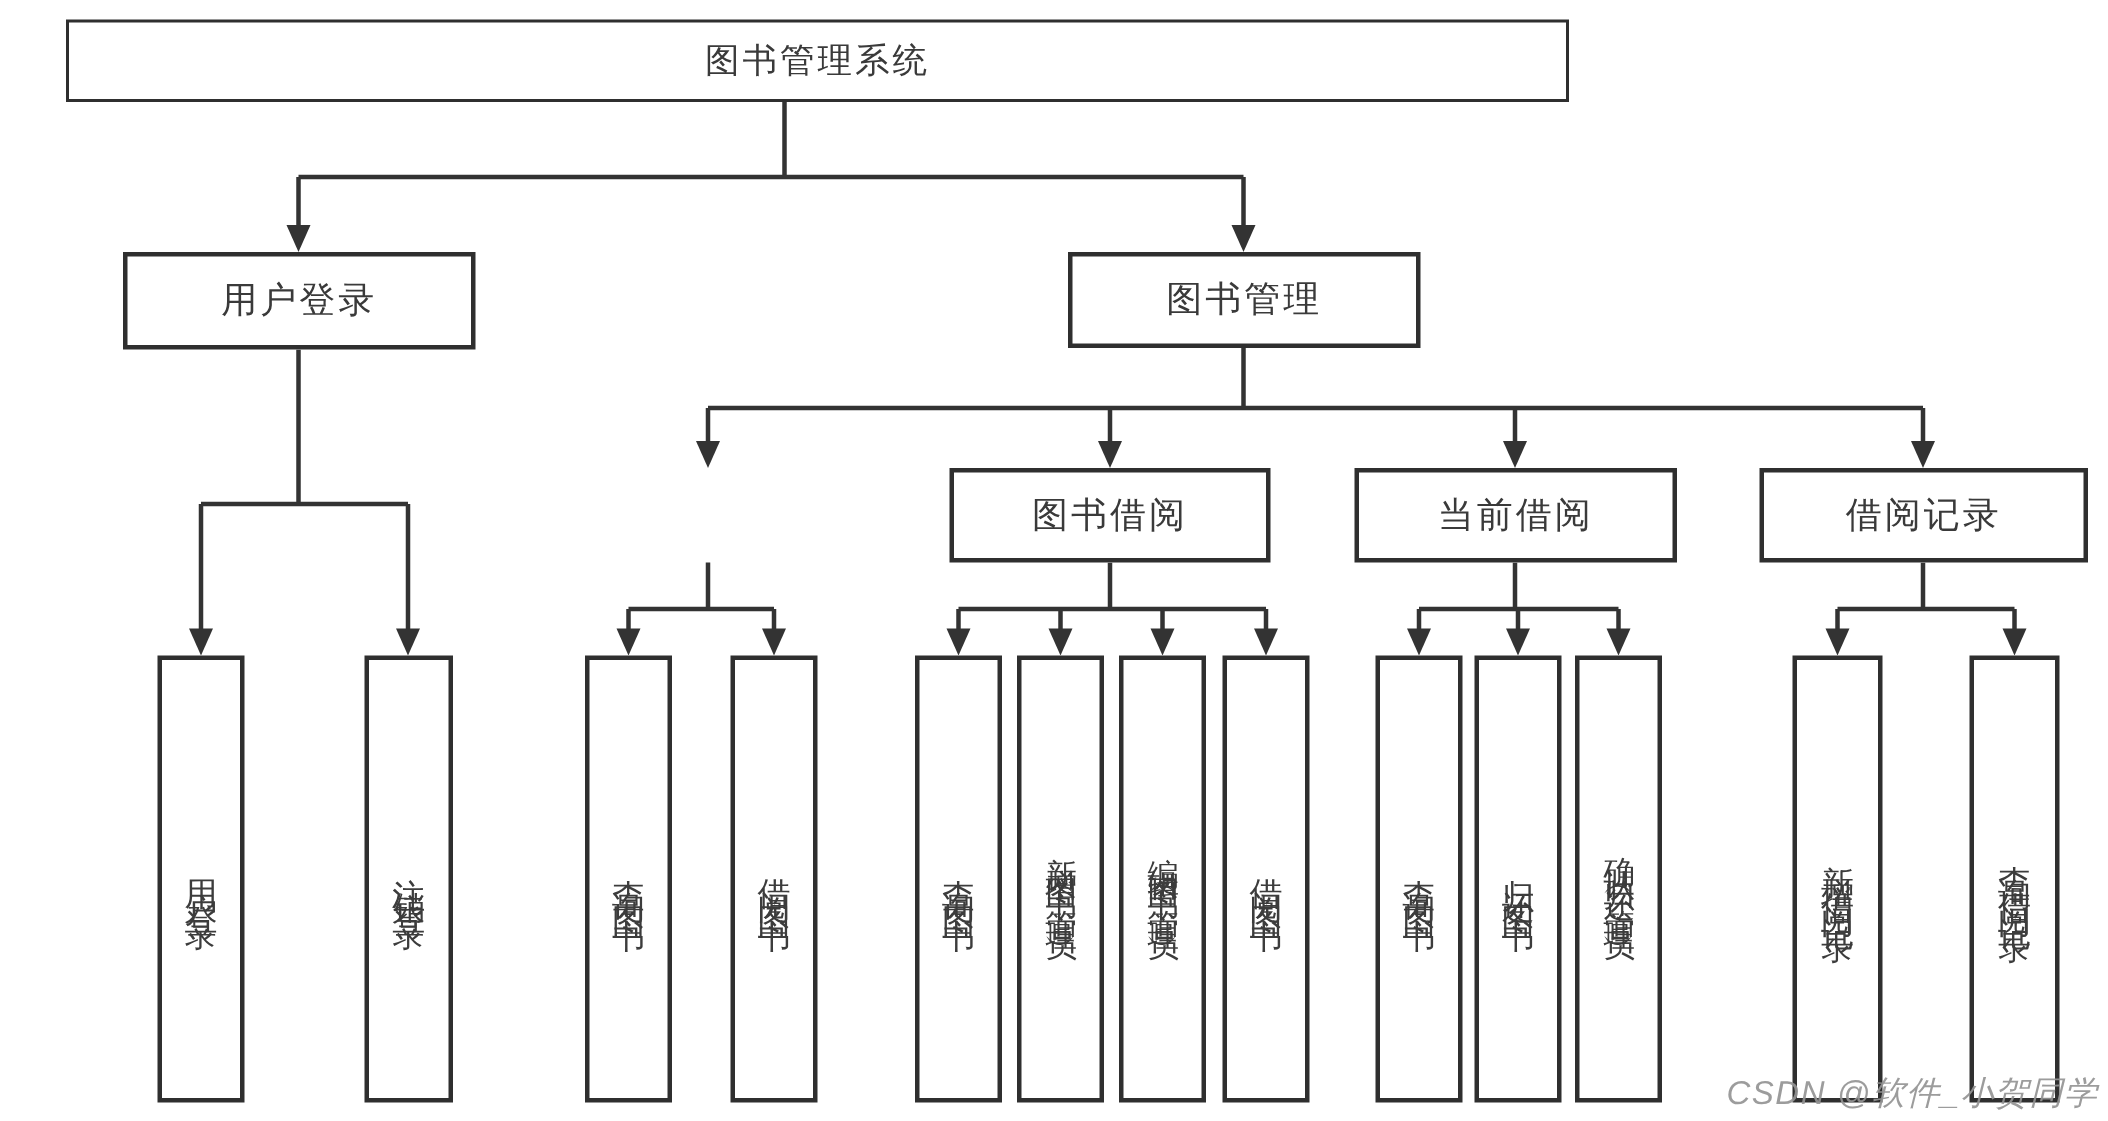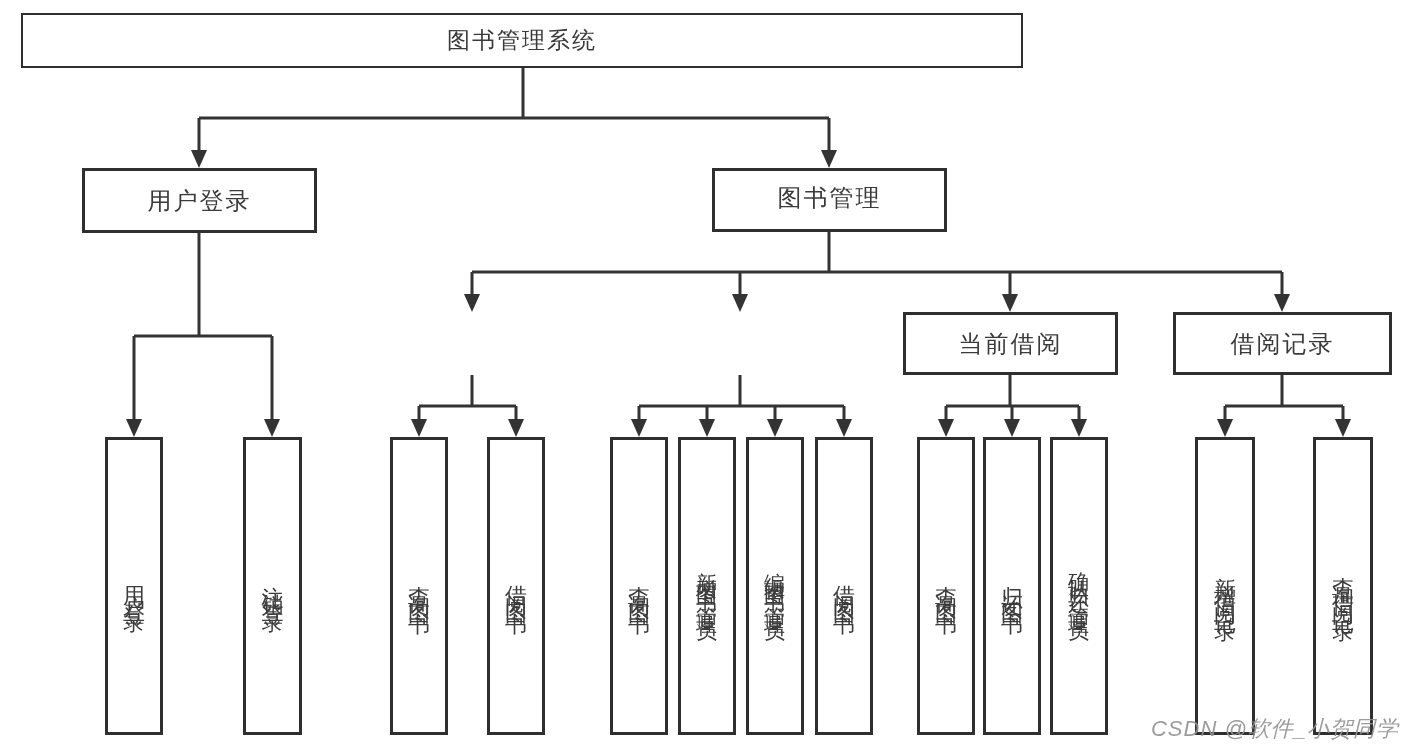--- a/index.html
+++ b/index.html
@@ -26,21 +26,21 @@
     position: absolute;
     background: #ffffff;
     border: 3px solid #2f2f2f;
     box-sizing: border-box;
     display: flex;
     align-items: center;
     justify-content: center;
     color: #3a3a3a;
     z-index: 2;
   }
-  .node.root { border-width: 2px; }
+  .node.root { border-width: 2px; margin-left: 23px; }
   .hlabel {
     font-size: 24px;
     letter-spacing: 2px;
     color: #3a3a3a;
     white-space: nowrap;
     line-height: 1;
   }
   .root .hlabel { font-size: 23px; }
   .vlabel {
     writing-mode: vertical-rl;
@@ -116,24 +116,27 @@
     </g>
   </svg>
 
   <div class="node root" style="left:21px; top:13px; width:1002px; height:55px;">
     <span class="hlabel">图书管理系统</span>
   </div>
 
   <div class="node" style="left:82px; top:168px; width:235px; height:65px;">
     <span class="hlabel">用户登录</span>
   </div>
-  <div class="node" style="left:712px; top:168px; width:235px; height:64px;font-family:Liberation Mono, monospace;">
+  <div class="node" style="left:712px; top:168px; width:235px; height:64px;">
     <span class="hlabel">图书管理</span>
   </div>
 
+  <div class="node" style="left:633px; top:312px; width:214px; height:63px;">
+    <span class="hlabel">图书借阅</span>
+  </div>
   <div class="node" style="left:903px; top:312px; width:215px; height:63px;text-align:right;">
     <span class="hlabel">当前借阅</span>
   </div>
   <div class="node" style="left:1173px; top:312px; width:219px; height:63px;">
     <span class="hlabel">借阅记录</span>
   </div>
 
   <div class="node" style="left:105px; top:437px; width:58px; height:298px;">
     <span class="vlabel">用户登录</span>
   </div>

